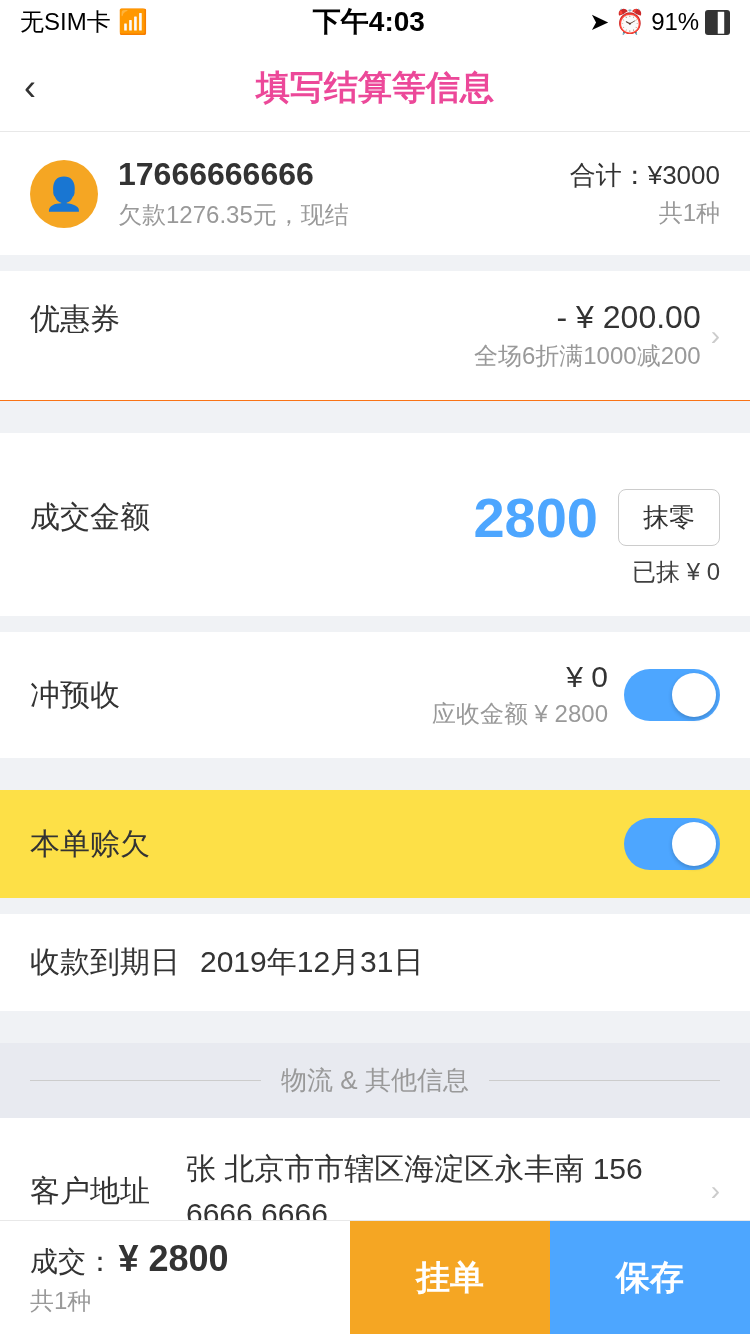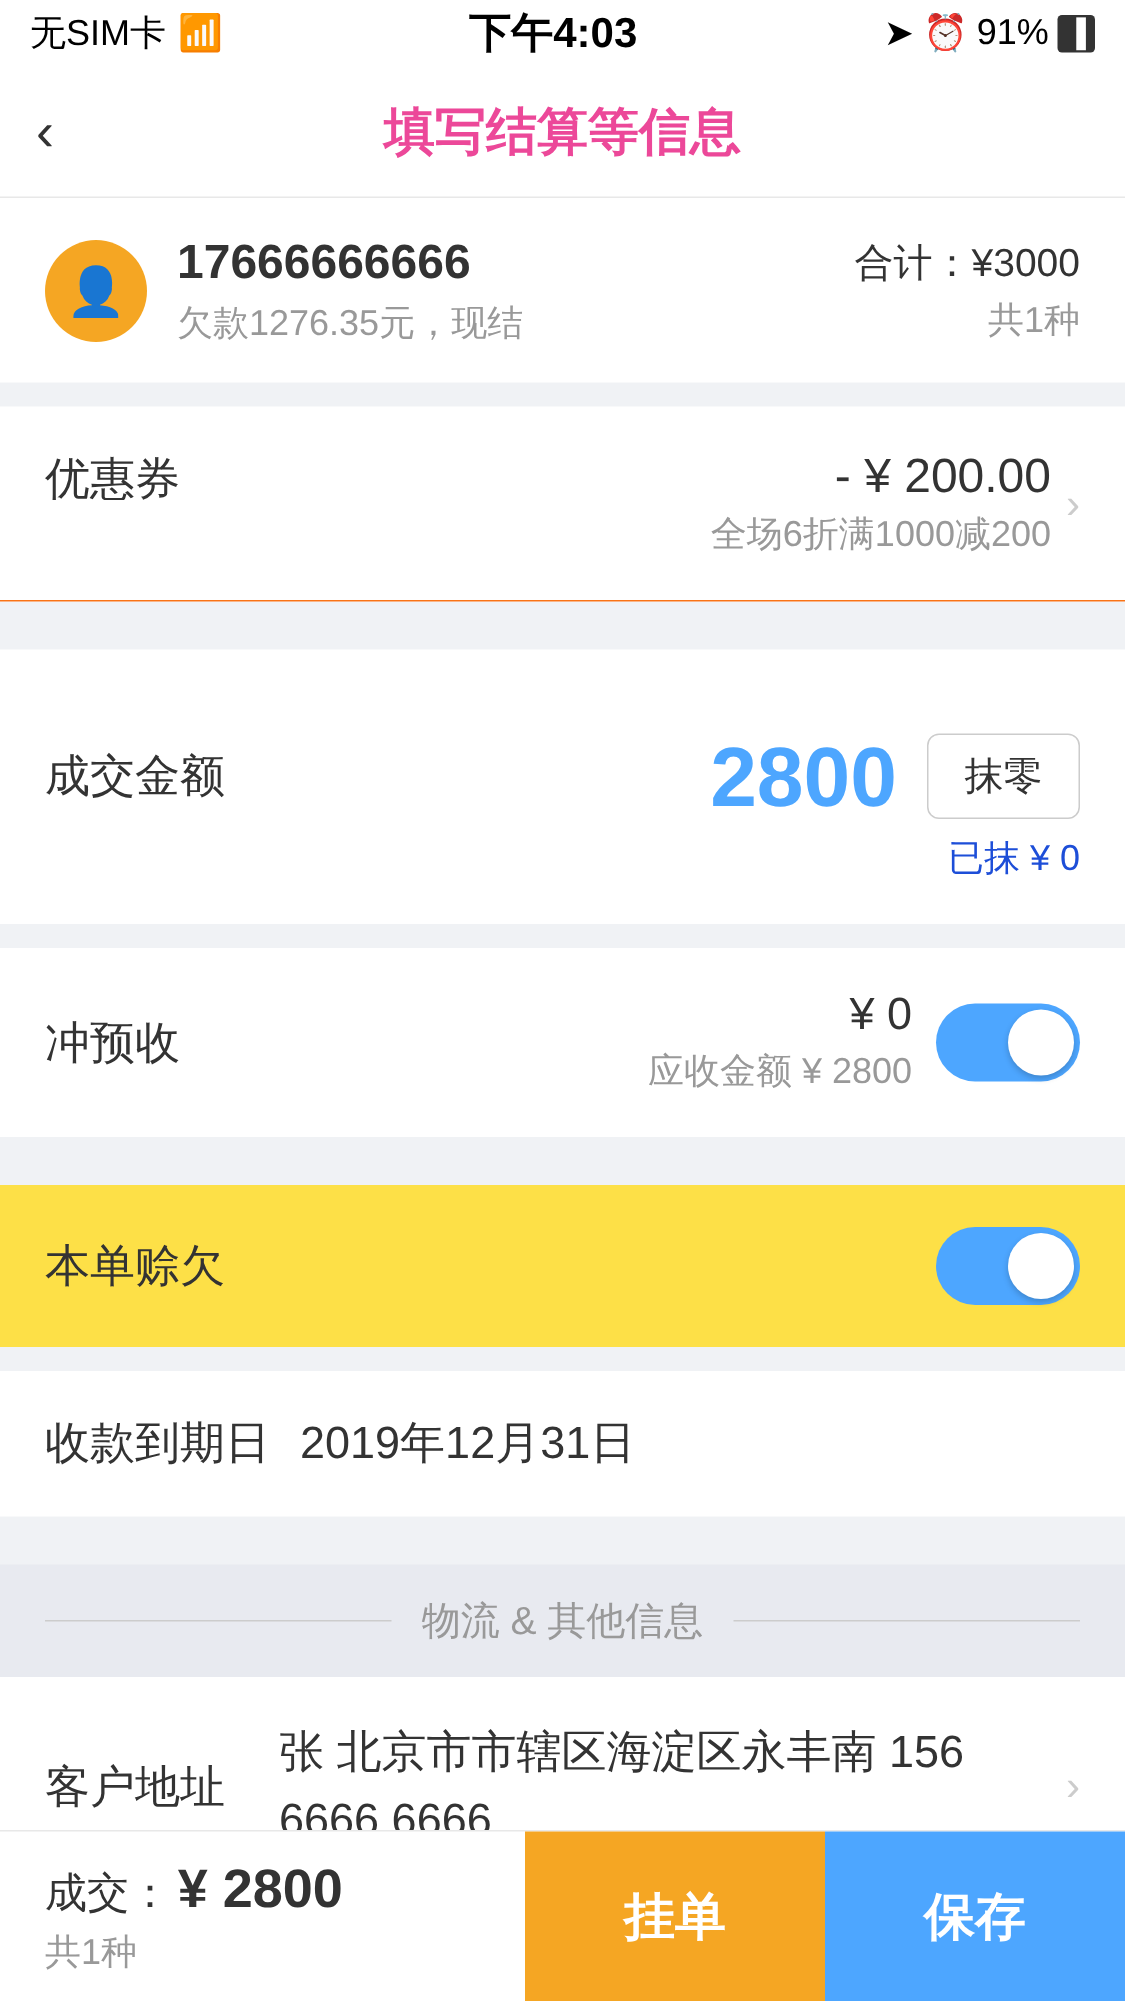--- a/index.html
+++ b/index.html
@@ -123,21 +123,21 @@
     .amount-value { font-size: 56px; font-weight: 600; color: #4da6ff; }
     .round-btn {
       border: 1px solid #ccc;
       border-radius: 8px;
       padding: 10px 24px;
       font-size: 26px;
       color: #333;
       background: #fff;
       cursor: pointer;
     }
-    .amount-sub { font-size: 24px; color: #1d4ed8; text-align: right; margin-top: 6px; }
+    .amount-sub { font-size: 24px; color: #404040; text-align: right; margin-top: 6px; }
 
     
     .precollect-section {
       background: #fff;
       padding: 28px 30px;
       margin-bottom: 16px;
     }
     .precollect-row {
       display: flex;
       align-items: center;

